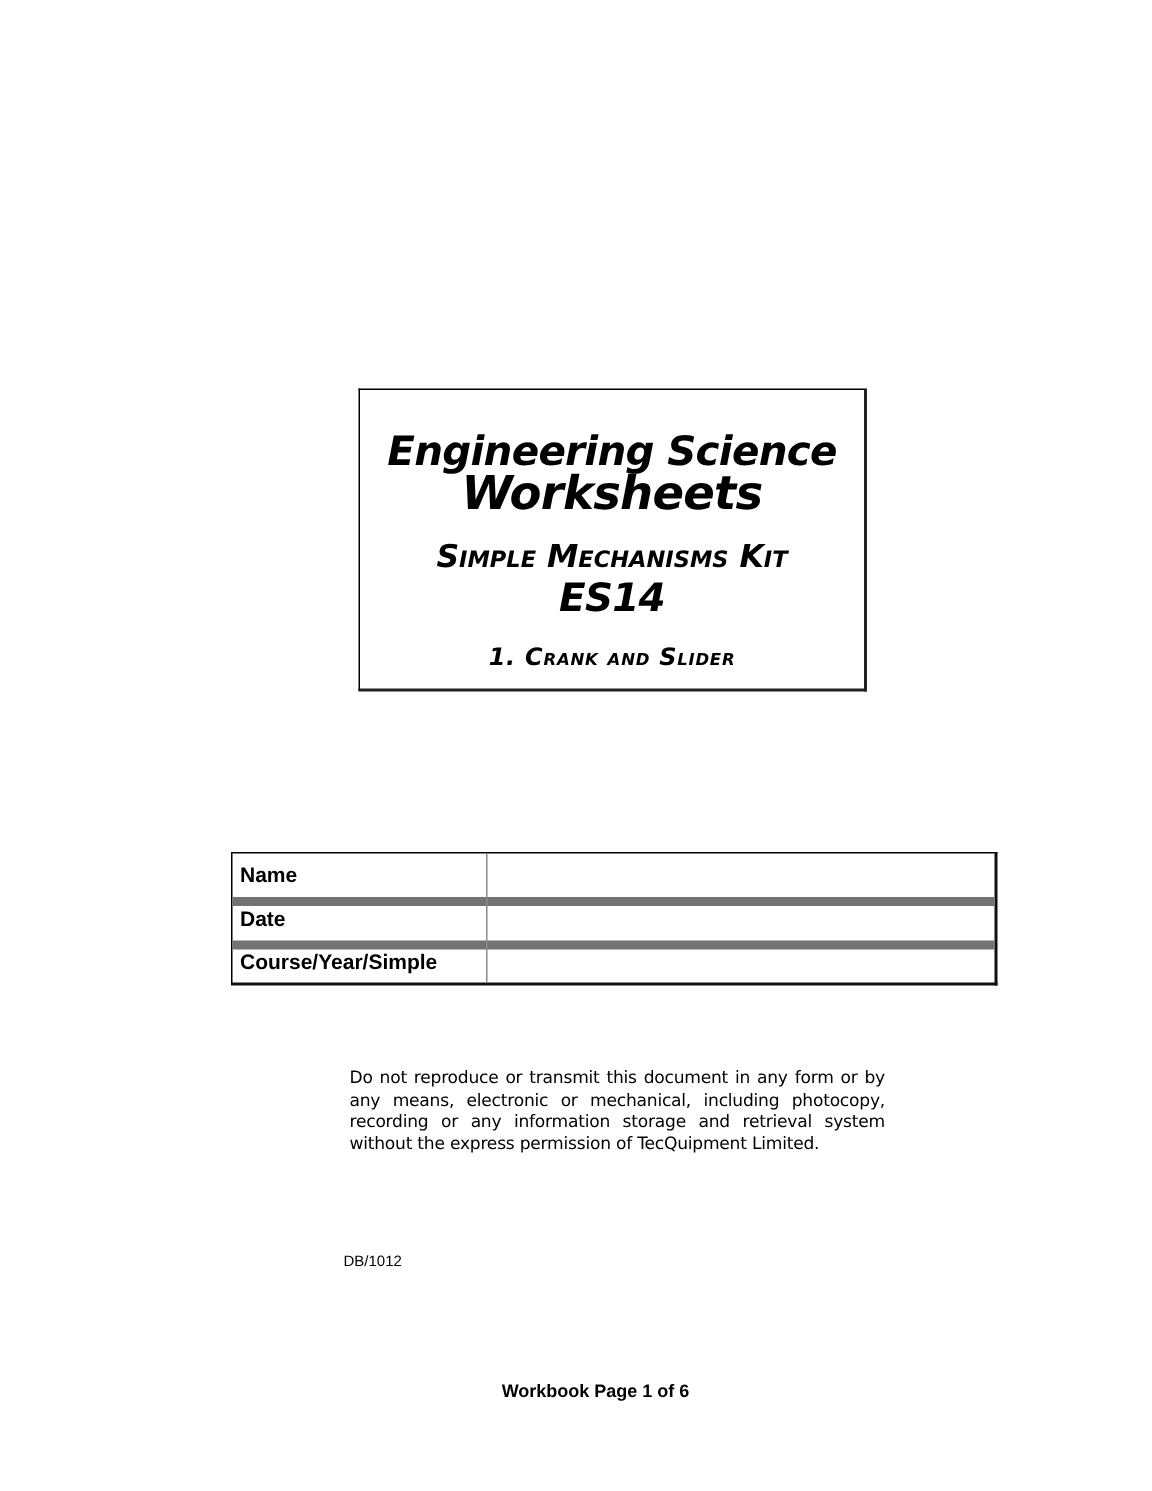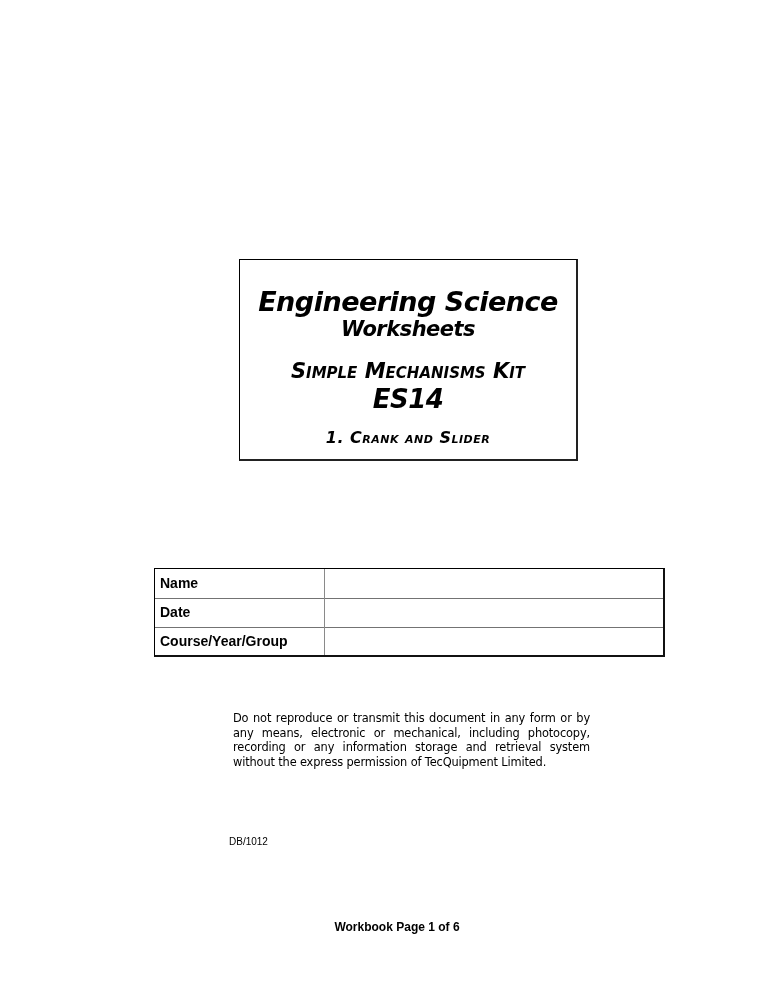--- a/index.html
+++ b/index.html
@@ -5,31 +5,31 @@
   html, body { margin: 0; padding: 0; background: #ffffff; }
   body { width: 768px; height: 994px; position: relative; overflow: hidden; color: #000; }
   .title-box {
     position: absolute; left: 239px; top: 259px; width: 339px; height: 202px;
     border: 1px solid #000; box-sizing: border-box; border-right: 2px solid #222; border-bottom: 2px solid #222;
     text-align: center;
     font-family: "DejaVu Sans", sans-serif; font-weight: bold; font-style: italic;
   }
   .t-line { position: absolute; left: 0; right: 0; white-space: nowrap; letter-spacing: -0.5px; }
   .t1 { top: 27px; font-size: 27px; line-height: 30px; }
-  .t2 { top: 54px; font-size: 21px; line-height: 30px; }
+  .t2 { top: 54px; font-size: 31px; line-height: 30px; }
   .t3 { top: 98px; font-size: 21px; line-height: 26px; font-variant: small-caps; letter-spacing: 0px; }
   .t4 { top: 124px; font-size: 26px; line-height: 30px; text-align: center; }
   .t5 { top: 163px; font-size: 16px; line-height: 30px; font-variant: small-caps; letter-spacing: 0.5px; }
 
   .info-table {
     position: absolute; left: 154px; top: 568px; width: 511px; height: 89px;
     border: 1px solid #000; border-right: 2px solid #111; border-bottom: 2px solid #111;
     box-sizing: border-box; font-family: "Liberation Sans", sans-serif;
   }
-  .row { position: absolute; left: 0; right: 0; height: 29px; border-bottom: 1px solid #737373; }
+  .row { position: absolute; left: 0; right: 0; height: 29px; border-bottom: 6px solid #737373; }
   .row.last { border-bottom: none; }
   .row .label { position: absolute; left: 5px; top: 6px; font-size: 14px; font-weight: bold; line-height: 16px; }
   .col-div { position: absolute; left: 169px; top: 0; bottom: 0; width: 1px; background: #8a8a8a; }
   .field { position: absolute; left: 171px; right: 0; top: 0; bottom: 0; }
 
   .legal { position: absolute; left: 229px; top: 706px; width: 361px; font-family: "DejaVu Sans", sans-serif; }
   .legal h2 { margin: 0; font-size: 14.5px; font-weight: bold; line-height: 18px; }
   .legal p { margin: 5px 0 0 4px; font-size: 11.4px; line-height: 14.6px; text-align: justify; letter-spacing: -0.15px; }
   .legal p + p { margin-top: 6px; }
   .legal em { font-weight: bold; font-style: italic; }
@@ -51,21 +51,21 @@
 <div class="info-table">
   <div class="row" style="top:0;">
     <span class="label">Name</span>
     <div class="field"></div>
   </div>
   <div class="row" style="top:29px;">
     <span class="label">Date</span>
     <div class="field"></div>
   </div>
   <div class="row last" style="top:58px;">
-    <span class="label">Course/Year/Group</span>
+    <span class="label">Course/Year/Simple</span>
     <div class="field"></div>
   </div>
   <div class="col-div"></div>
 </div>
 
 <div class="legal">
   <p>Do not reproduce or transmit this document in any form or by any means, electronic or mechanical, including photocopy, recording or any information storage and retrieval system without the express permission of TecQuipment Limited.</p>
 </div>
 <div class="docref">DB/1012</div>
 

